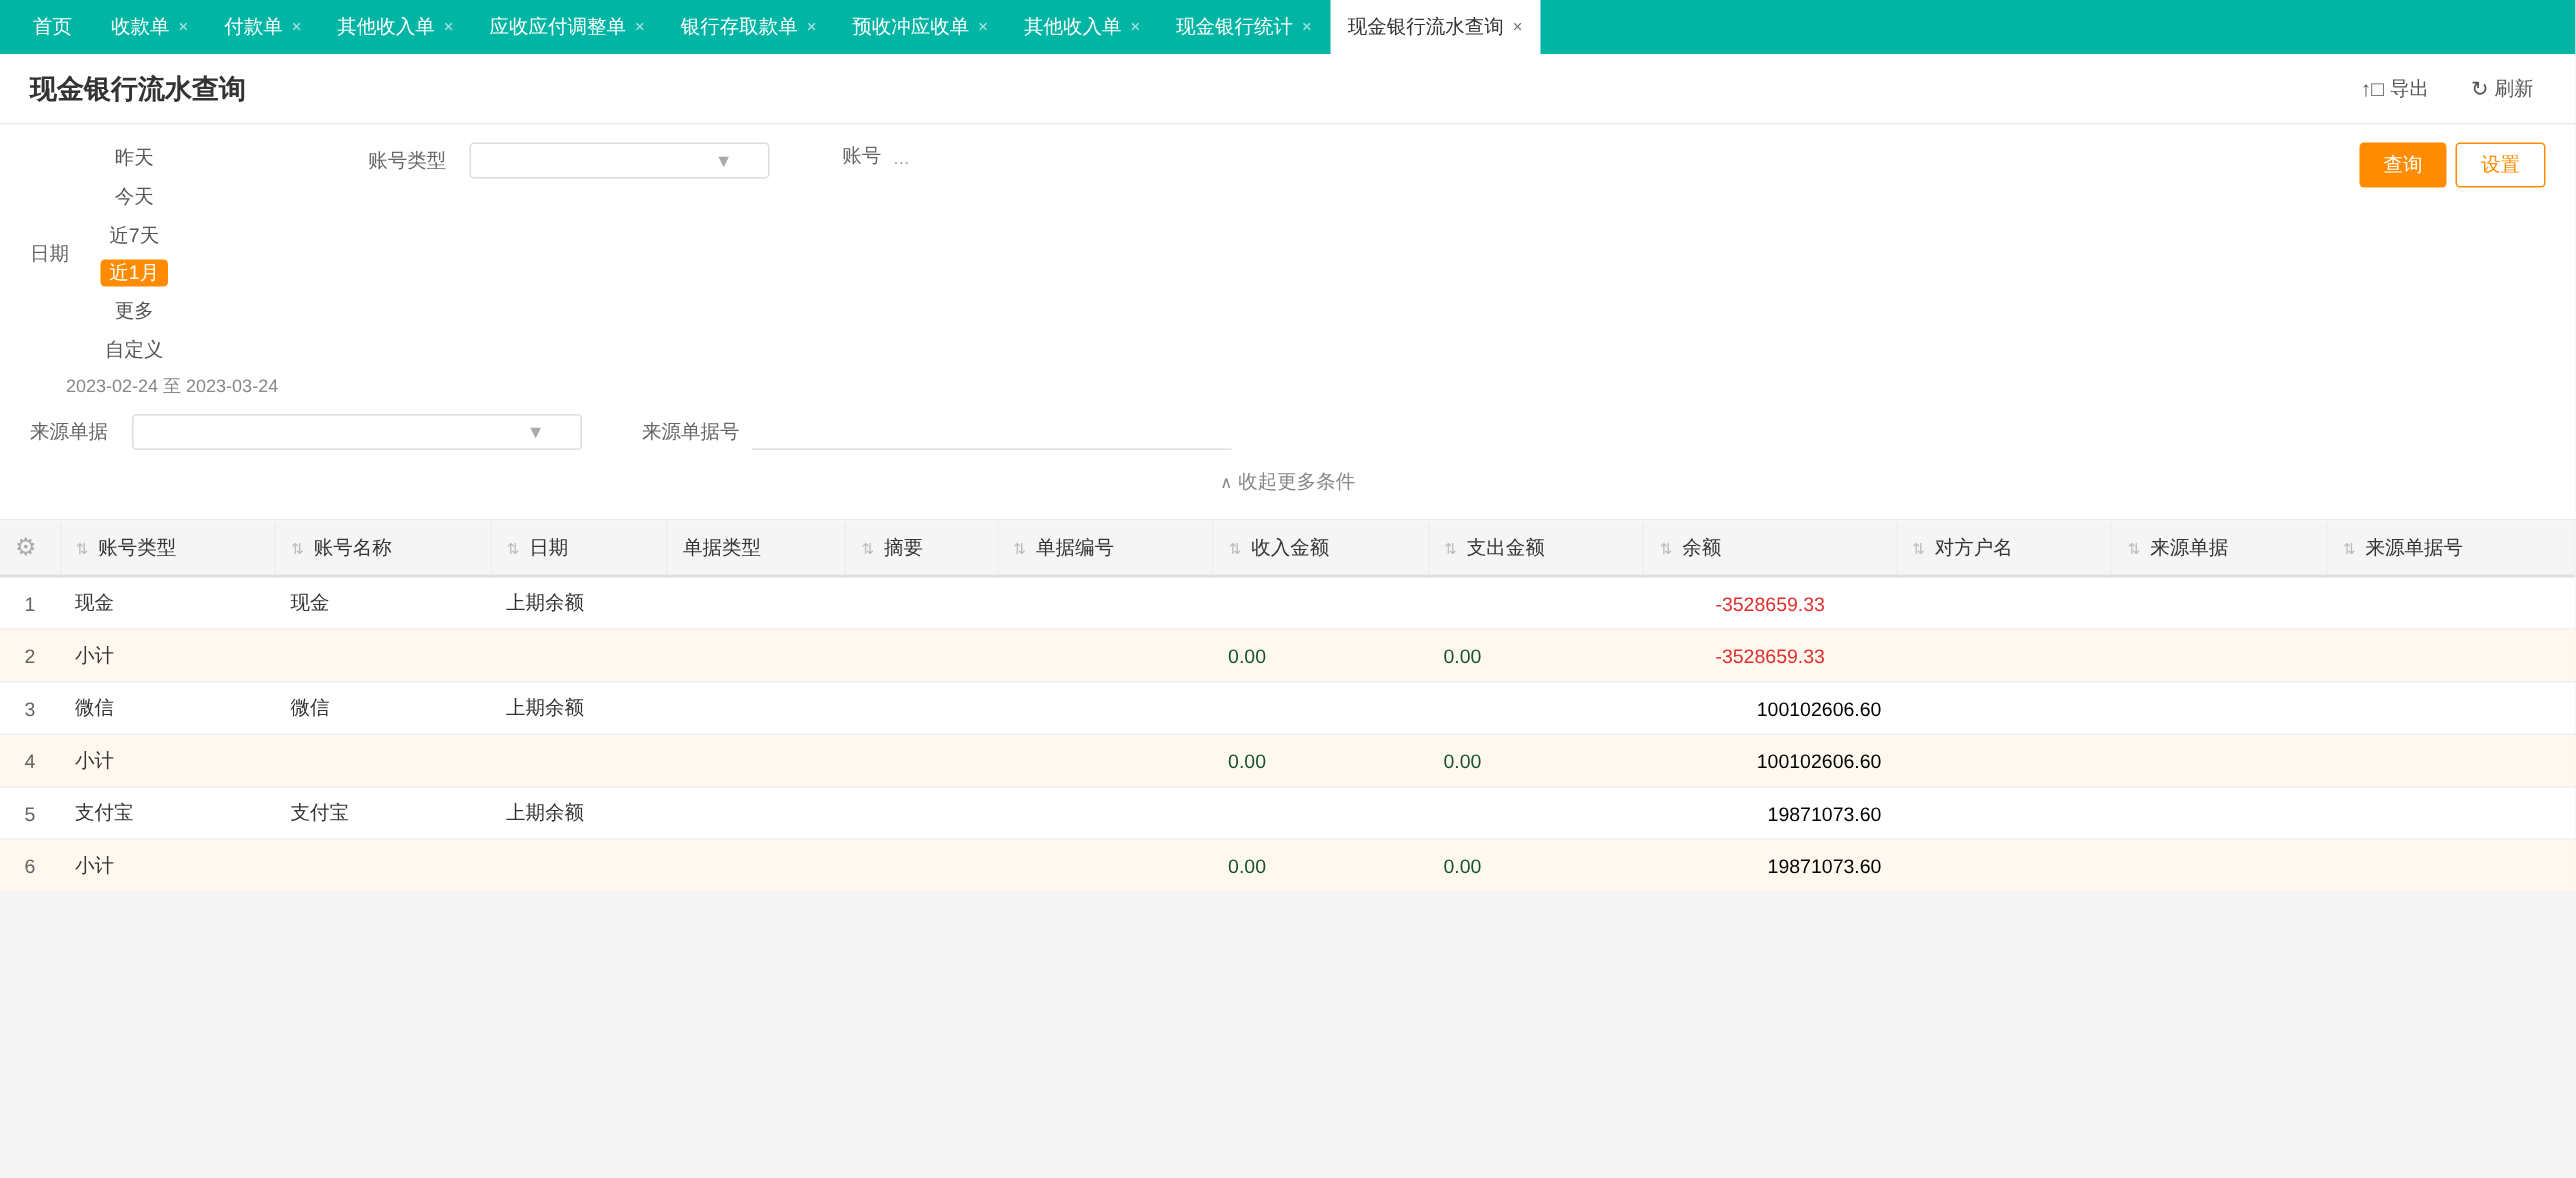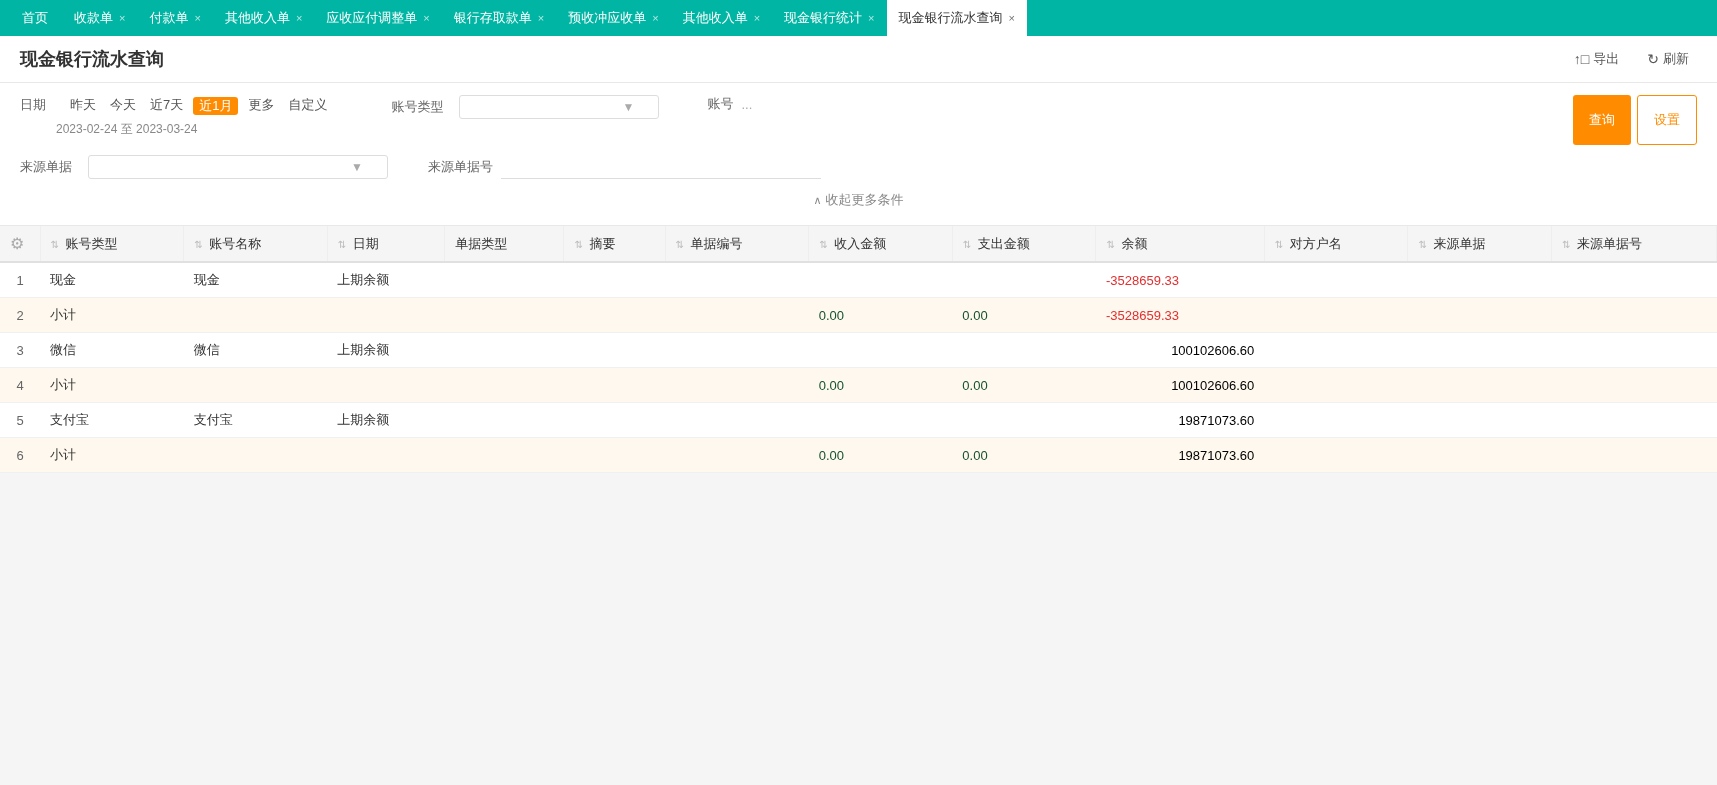--- a/index.html
+++ b/index.html
@@ -80,39 +80,40 @@
       border-bottom: 1px solid #e8e8e8;
     }
     .filter-label {
       color: #666;
       white-space: nowrap;
       min-width: 40px;
     }
     .date-options {
       display: flex;
       gap: 6px;
-      align-items: flex-end;
+      align-items: center;
+      flex-direction: column;
     }
     .date-opt {
       color: #555;
       cursor: pointer;
       padding: 1px 4px;
       font-size: 13px;
     }
     .date-opt.active {
       background: #ff8c00;
       color: #fff;
       border-radius: 3px;
       padding: 0 6px;
     }
     .date-range {
       color: #888;
       font-size: 12px;
       margin-top: 4px;
-      margin-left: 36px;
+      margin-left: 24px;
     }
     .filter-select {
       border: 1px solid #ddd;
       border-radius: 3px;
       padding: 4px 24px 4px 8px;
       color: #333;
       background: #fff;
       cursor: pointer;
       position: relative;
       min-width: 160px;
@@ -136,21 +137,21 @@
       border-radius: 3px;
       padding: 6px 16px;
       cursor: pointer;
       font-size: 13px;
     }
     .settings-btn {
       background: #fff;
       color: #ff8c00;
       border: 1px solid #ff8c00;
       border-radius: 3px;
-      padding: 15px 16px;
+      padding: 5px 16px;
       cursor: pointer;
       font-size: 13px;
     }
     .collapse-bar {
       text-align: center;
       color: #888;
       cursor: pointer;
       padding: 4px 0;
       font-size: 12px;
       display: flex;
@@ -195,21 +196,21 @@
     tbody td {
       padding: 8px 10px;
       color: #333;
       white-space: nowrap;
     }
     tbody td.number {
       text-align: left;
       color: #14532d;
     }
     tbody td.negative {
-      text-align: left;
+      text-align: center;
       color: #e03030;
     }
     tbody td.positive {
       text-align: right;
       color: #000000;
     }
     .settings-gear {
       font-size: 16px;
       color: #aaa;
       cursor: pointer;

